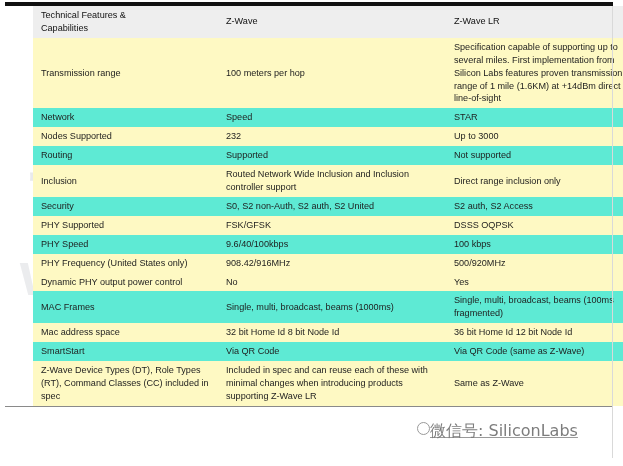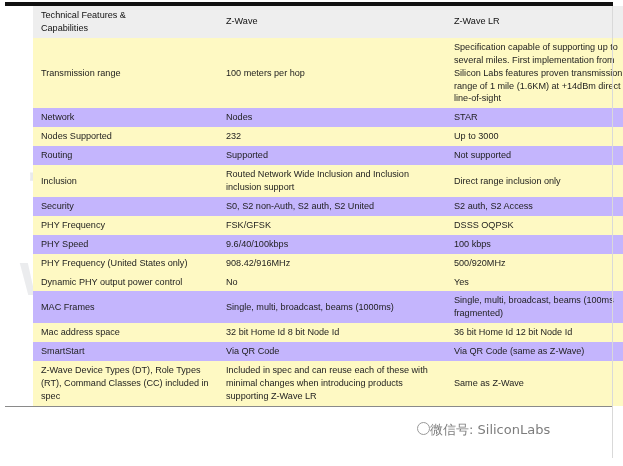--- a/index.html
+++ b/index.html
@@ -94,21 +94,21 @@
     font-size: 10.2px;
     line-height: 1.35;
     padding-top: 7px;
     padding-bottom: 7px;
     color: #111111;
   }
   th.h-feature { text-align: left; }
   th.h-zwave, th.h-zwavelr { text-align: center; }
 
   tbody tr.band-a td { background: #fef9c3; }
-  tbody tr.band-b td { background: #c4b5fd; }
+  tbody tr.band-b td { background: #5eead4; }
   tbody tr td { background-clip: padding-box; }
 
   td.cell-feature { color: #1d1d1d; }
   td.cell-zwave   { color: #1d1d1d; }
   td.cell-zwavelr { color: #1d1d1d; position: relative; }
 
   .rule-bottom {
     height: 1px;
     background: #8a8a8a;
     width: 608px;
@@ -124,26 +124,27 @@
     height: 452px;
     background: #d9d9d9;
     z-index: 2;
   }
 
   
   .wm-weixin {
     position: absolute;
     left: 430px;
     top: 421px;
-    font-size: 13px;
+    font-size: 16px;
     color: #9a9a9a;
     white-space: nowrap;
     z-index: 3;
     font-family: "Liberation Sans", sans-serif;
     pointer-events: none;
+    text-decoration: underline;
   }
   .wm-weixin .cn {
     font-family: "DejaVu Sans", sans-serif;
     color: #7d7d7d;
   }
   .wm-logo-circle {
     position: absolute;
     left: 417px;
     top: 422px;
     width: 11px;
@@ -185,45 +186,45 @@
         </tr>
       </thead>
       <tbody id="table-body">
           <tr class="band-a">
             <td class="cell-feature">Transmission range</td>
             <td class="cell-zwave">100 meters per hop</td>
             <td class="cell-zwavelr">Specification capable of supporting up to several miles. First implementation from Silicon Labs features proven transmission range of 1 mile (1.6KM) at +14dBm direct line-of-sight</td>
           </tr>
           <tr class="band-b">
             <td class="cell-feature">Network</td>
-            <td class="cell-zwave">Nodes</td>
+            <td class="cell-zwave">Speed</td>
             <td class="cell-zwavelr">STAR</td>
           </tr>
           <tr class="band-a">
             <td class="cell-feature">Nodes Supported</td>
             <td class="cell-zwave">232</td>
             <td class="cell-zwavelr">Up to 3000</td>
           </tr>
           <tr class="band-b">
             <td class="cell-feature">Routing</td>
             <td class="cell-zwave">Supported</td>
             <td class="cell-zwavelr">Not supported</td>
           </tr>
           <tr class="band-a">
             <td class="cell-feature">Inclusion</td>
-            <td class="cell-zwave">Routed Network Wide Inclusion  and Inclusion inclusion support</td>
+            <td class="cell-zwave">Routed Network Wide Inclusion  and Inclusion controller support</td>
             <td class="cell-zwavelr">Direct range inclusion only</td>
           </tr>
           <tr class="band-b">
             <td class="cell-feature">Security</td>
             <td class="cell-zwave">S0, S2 non-Auth, S2 auth, S2 United</td>
             <td class="cell-zwavelr">S2 auth, S2 Access</td>
           </tr>
           <tr class="band-a">
-            <td class="cell-feature">PHY Frequency</td>
+            <td class="cell-feature">PHY Supported</td>
             <td class="cell-zwave">FSK/GFSK</td>
             <td class="cell-zwavelr">DSSS OQPSK</td>
           </tr>
           <tr class="band-b">
             <td class="cell-feature">PHY Speed</td>
             <td class="cell-zwave">9.6/40/100kbps</td>
             <td class="cell-zwavelr">100 kbps</td>
           </tr>
           <tr class="band-a">
             <td class="cell-feature">PHY Frequency (United States only)</td>

